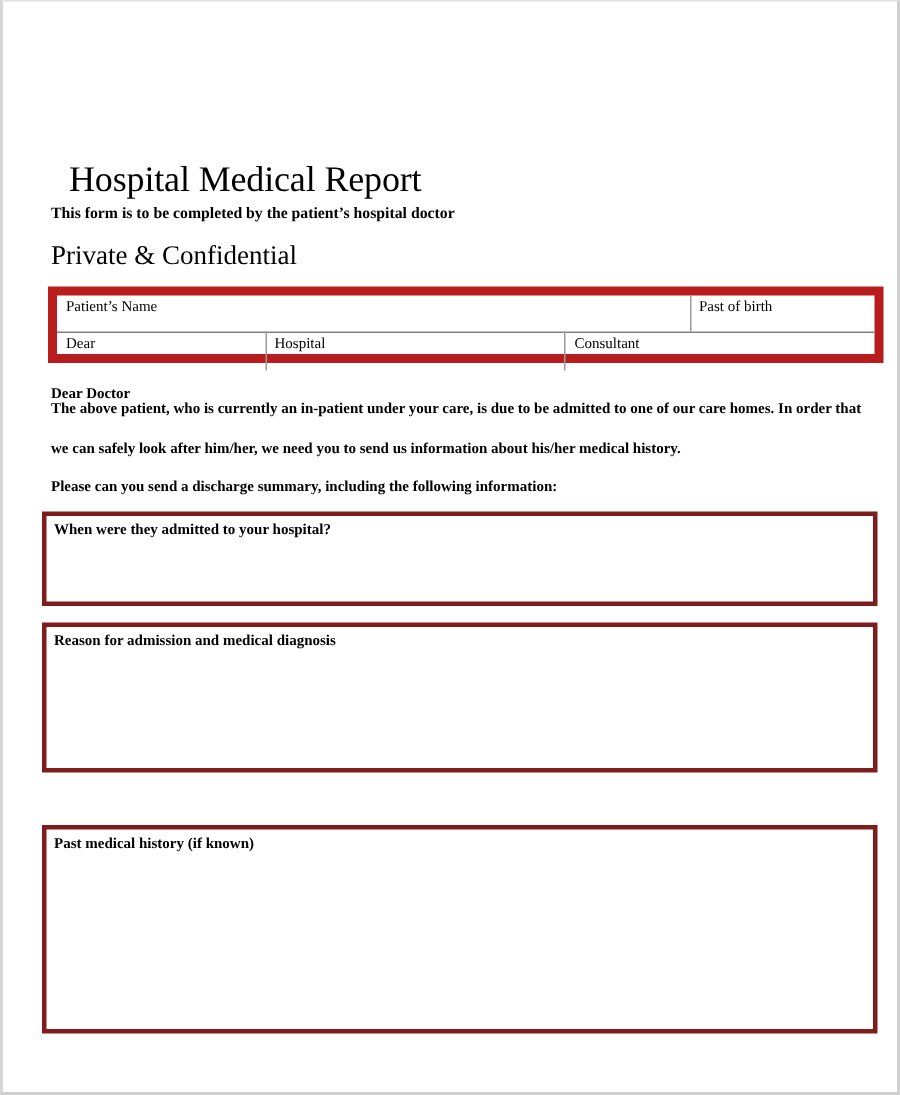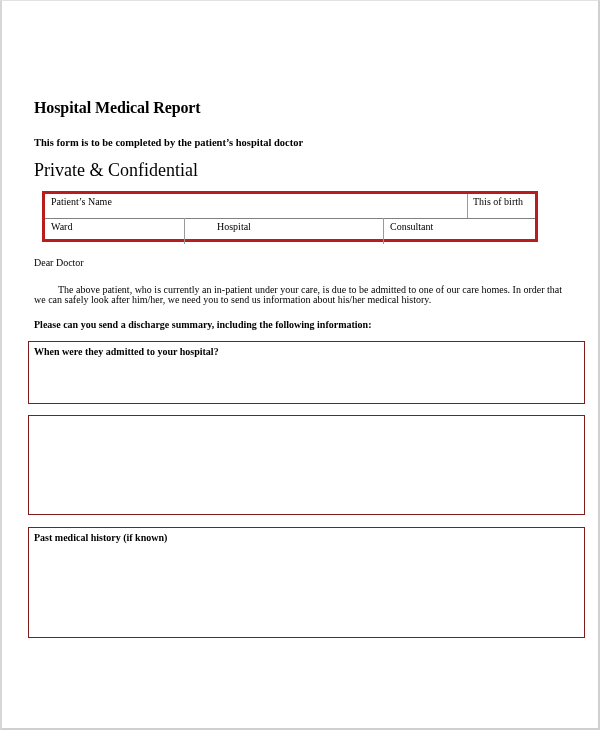--- a/index.html
+++ b/index.html
@@ -24,49 +24,49 @@
       border-left: 2px solid #d6d6d6;
       border-top: 1px solid #e2e2e2;
       border-right: 2px solid #d0d0d0;
       border-bottom: 2px solid #d0d0d0;
       box-sizing: content-box;
     }
     .title {
       position: absolute;
       left: 34px;
       top: 93px;
-      font-size: 16px;
-      font-weight: bold;
+      font-size: 24px;
+      font-weight: normal;
       line-height: 30px;
-      margin: 0;
+      margin: 12px;
       letter-spacing: -0.1px;
     }
     .subtitle {
       position: absolute;
       left: 34px;
       top: 136px;
       font-size: 10.5px;
       font-weight: bold;
       line-height: 13px;
       text-align: right;
     }
     .confidential {
       position: absolute;
       left: 34px;
       top: 160px;
       font-size: 18px;
       line-height: 20px;
     }
     .details-table {
       position: absolute;
-      left: 42px;
+      left: 32px;
       top: 191px;
-      width: 496px;
+      width: 557px;
       height: 51px;
-      border: 3px solid #b91c1c;
+      border: 6px solid #b91c1c;
       box-sizing: border-box;
     }
     .row-divider {
       position: absolute;
       left: 0;
       top: 24px;
       width: 100%;
       height: 0;
       border-top: 1px solid #808080;
     }
@@ -80,27 +80,28 @@
       font-size: 10px;
       line-height: 12px;
       white-space: nowrap;
     }
     .para {
       position: absolute;
       left: 34px;
       font-size: 10px;
       line-height: 13px;
       white-space: nowrap;
+      font-weight: bold;
     }
     .para.bold { font-weight: bold; }
     .answer-box {
       position: absolute;
       left: 28px;
       width: 557px;
-      border: 1px solid #7f1d1d;
+      border: 3px solid #7f1d1d;
       box-sizing: border-box;
     }
     .answer-box .box-label {
       position: absolute;
       left: 5px;
       top: 3px;
       font-size: 10px;
       font-weight: bold;
       line-height: 13px;
       white-space: nowrap;
@@ -139,43 +140,44 @@
 
 <div class="details-table">
   <div class="row-divider"></div>
   <div class="col-divider" style="left:422px; top:0; height:24px;"></div>
   <div class="col-divider" style="left:139px; top:24px; height:26px;"></div>
   <div class="col-divider" style="left:338px; top:24px; height:26px;"></div>
 
   <span class="cell-label" style="left:6px; top:2px;">Patient’s Name</span>
   <input class="field-input" style="left: 6px; top: 13px; width: 410px; height: 10px;" value="">
 
-  <span class="cell-label" style="left:428px; top:2px;">This of birth</span>
+  <span class="cell-label" style="left:428px; top:2px;">Past of birth</span>
   <input class="field-input" style="left: 428px; top: 13px; width: 120px; height: 10px;" value="">
 
-  <span class="cell-label" style="left:6px; top:27px;">Ward</span>
+  <span class="cell-label" style="left:6px; top:27px;">Dear</span>
   <input class="field-input" style="left: 6px; top: 38px; width: 128px; height: 10px;" value="">
 
-  <span class="cell-label" style="left:145px; top:27px;margin-left:27px;">Hospital</span>
+  <span class="cell-label" style="left:145px; top:27px;">Hospital</span>
   <input class="field-input" style="left: 145px; top: 38px; width: 188px; height: 10px;" value="">
 
   <span class="cell-label" style="left:345px; top:27px;">Consultant</span>
   <input class="field-input" style="left: 345px; top: 38px; width: 200px; height: 10px;" value="">
 </div>
 
 <div class="para" style="top:256px;">Dear Doctor</div>
-<div class="para" style="top:283px;margin-left:24px;">The above patient, who is currently an in-patient under your care, is due to be admitted to one of our care homes.  In order that</div>
+<div class="para" style="top:266px;">The above patient, who is currently an in-patient under your care, is due to be admitted to one of our care homes.  In order that</div>
 <div class="para" style="top:293px;text-align:center;">we can safely look after him/her, we need you to send us information about his/her medical history.</div>
 <div class="para bold" style="top:318px;">Please can you send a discharge summary, including the following information:</div>
 
 <div class="answer-box" style="top:341px; height:63px;">
   <span class="box-label">When were they admitted to your hospital?</span>
   <textarea class="box-input" style=""></textarea>
 </div>
 
 <div class="answer-box" style="top:415px; height:100px;">
+  <span class="box-label">Reason for admission and medical diagnosis</span>
   <textarea class="box-input" style=""></textarea>
 </div>
 
-<div class="answer-box" style="top:527px; height:111px;">
+<div class="answer-box" style="top:550px; height:139px;">
   <span class="box-label">Past medical history (if known)</span>
   <textarea class="box-input" style=""></textarea>
 </div>
 
 </body></html>

